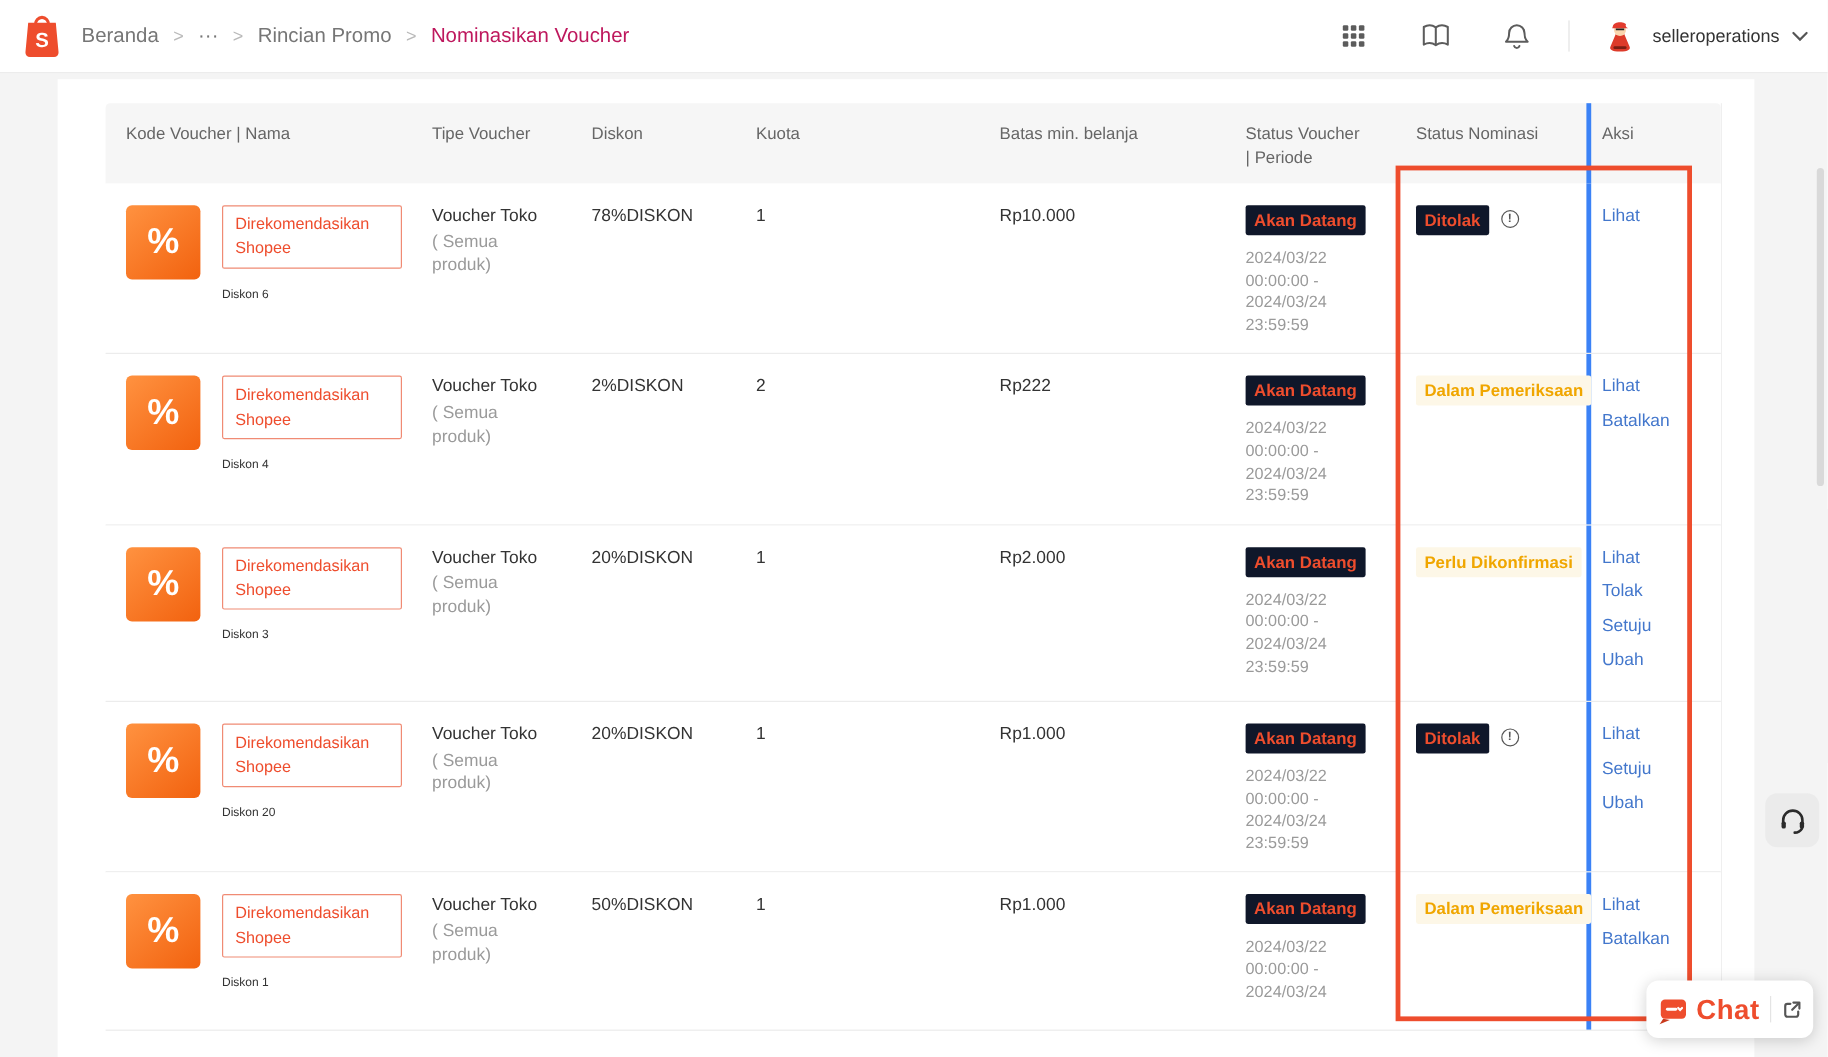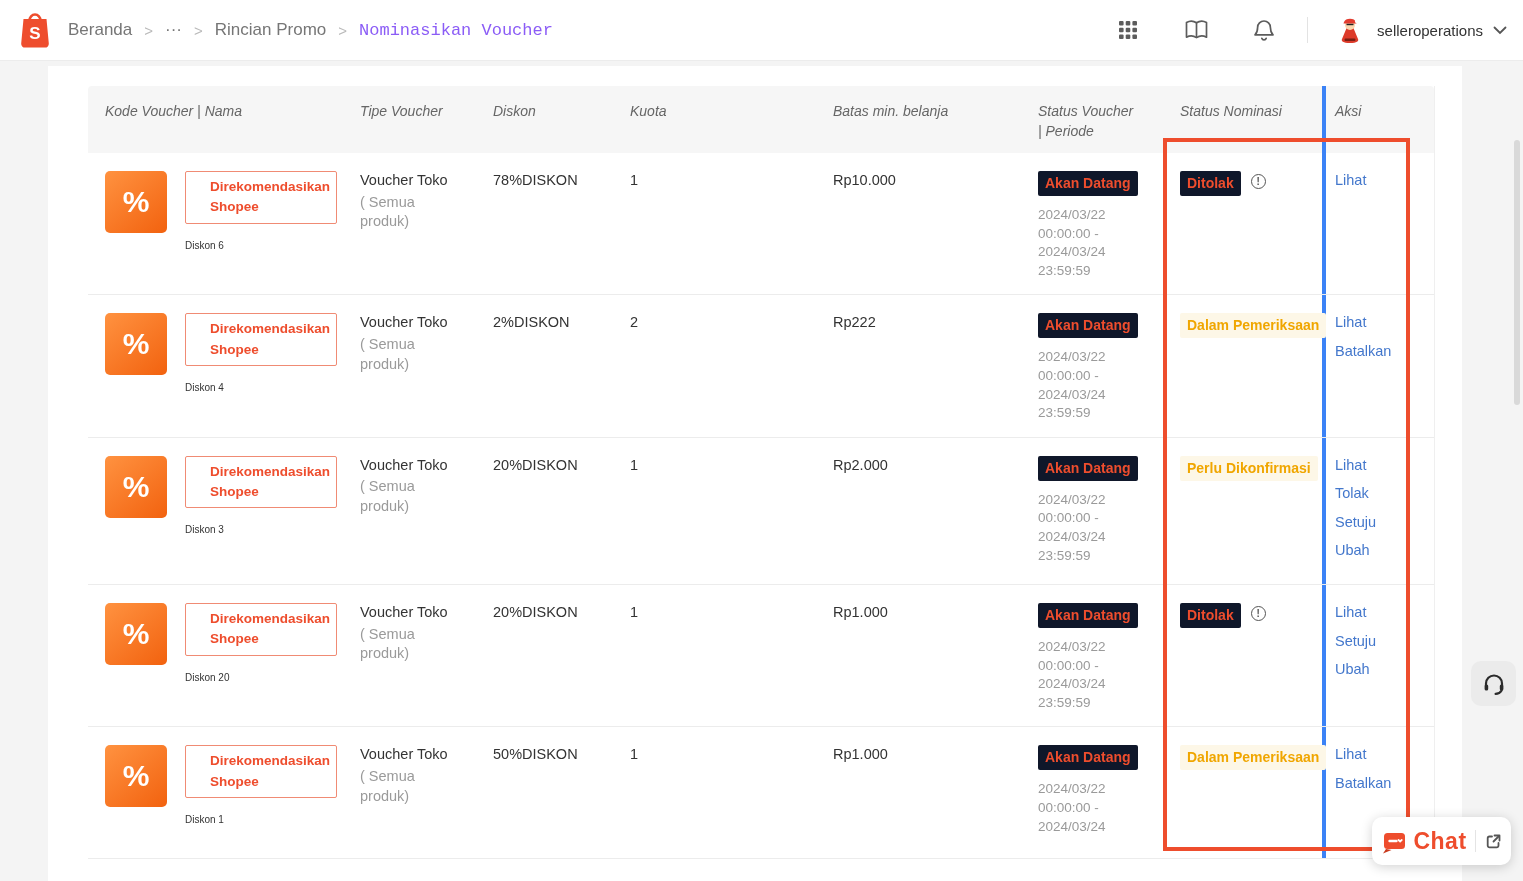--- a/index.html
+++ b/index.html
@@ -14,21 +14,21 @@
   
   .topbar{
     position:absolute; top:0; left:0; width:1523px; height:61px;
     background:#fff; border-bottom:1px solid #ececec;
     display:flex; align-items:center; padding:0 16px; z-index:40;
   }
   .logo{ width:38px; height:42px; margin-right:14px; display:flex; align-items:center; justify-content:center; cursor:pointer; }
   .breadcrumb{ display:flex; align-items:center; font-size:17px; color:#767676; gap:12px; }
   .crumb{ cursor:pointer; }
   .crumb-sep{ color:#b9b9b9; font-size:15px; }
-  .crumb-current{ color:#8b5cf6; cursor:default;font-family:Liberation Mono, monospace; }
+  .crumb-current{ color:#be185d; cursor:default; }
   .topbar-spacer{ flex:1; }
   .topbar-icon{ width:26px; height:26px; margin-left:42px; display:flex; align-items:center; justify-content:center; cursor:pointer; }
   .topbar-divider{ width:1px; height:26px; background:#e3e3e3; margin-left:30px; }
   .user-chip{ display:flex; align-items:center; margin-left:26px; cursor:pointer; }
   .avatar{ width:32px; height:32px; margin-right:11px; }
   .username{ font-size:15px; color:#333; }
   .chev{ margin-left:10px; display:flex; }
 
   
   .card{
@@ -43,35 +43,35 @@
   
   .vtable{ margin:20px 0 0 40px; width:1347px; border-right:1px solid #efefef; }
   .thead,.trow{
     display:grid;
     grid-template-columns:255px 133px 137px 203px 205px 142px 159px 113px;
   }
   .thead{
     background:#f6f6f6; height:67px; border-radius:4px 4px 0 0;
     font-size:14px; color:#666;
   }
-  .thead .cell{ padding:15px 10px 0 17px; line-height:1.45;font-style:italic; }
+  .thead .cell{ padding:15px 10px 0 17px; line-height:1.45; }
   .trow{ min-height:132px; border-bottom:1px solid #ececec; background:#fff; }
   .trow .cell{ padding:18px 8px 14px 17px; font-size:14.5px; color:#333; line-height:1.35; }
 
   .c1{ display:flex; gap:18px; }
   .voucher-icon{
     width:62px; height:62px; flex:0 0 62px; border-radius:5px;
     background:linear-gradient(140deg,#ff9240 0%,#f2620f 100%);
     color:#fff; font-size:30px; font-weight:bold;
     display:flex; align-items:center; justify-content:center;
   }
   .badge{
     display:inline-block; max-width:152px;
     border:1px solid #f08b74; color:#ee4d2d; background:#fff;
-    font-size:13.5px; line-height:1.5; padding:5px 24px; border-radius:2px;font-weight:bold;
+    font-size:13.5px; line-height:1.5; padding:5px 10px; border-radius:2px;
   }
   .vname{ margin-top:15px; font-size:10px; color:#333; }
 
   .tipe-main{ white-space:nowrap; }
   .tipe-sub{ color:#9a9a9a; width:82px; margin-top:2px; }
 
   .pill{
     display:inline-block; padding:3px 7px; border-radius:2px;
     font-size:14px; font-weight:bold; white-space:nowrap;
   }

